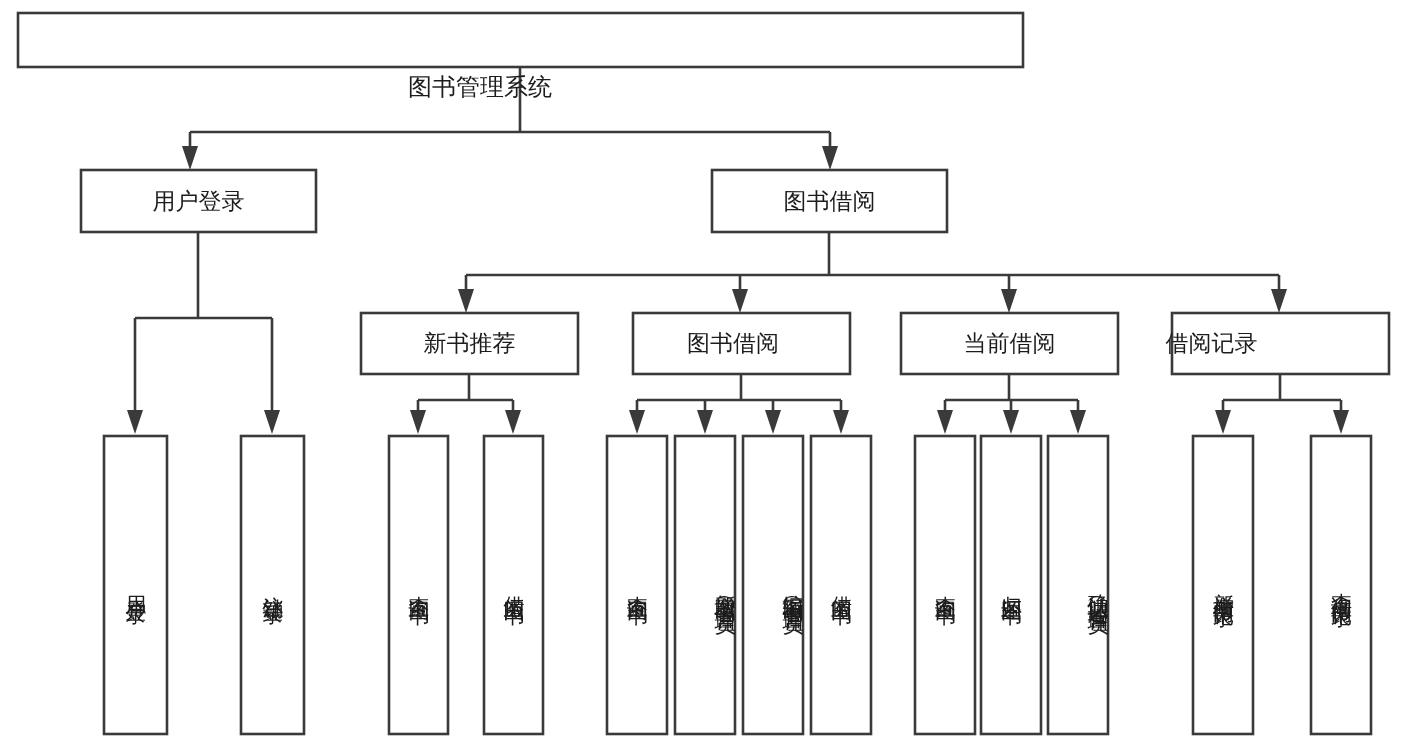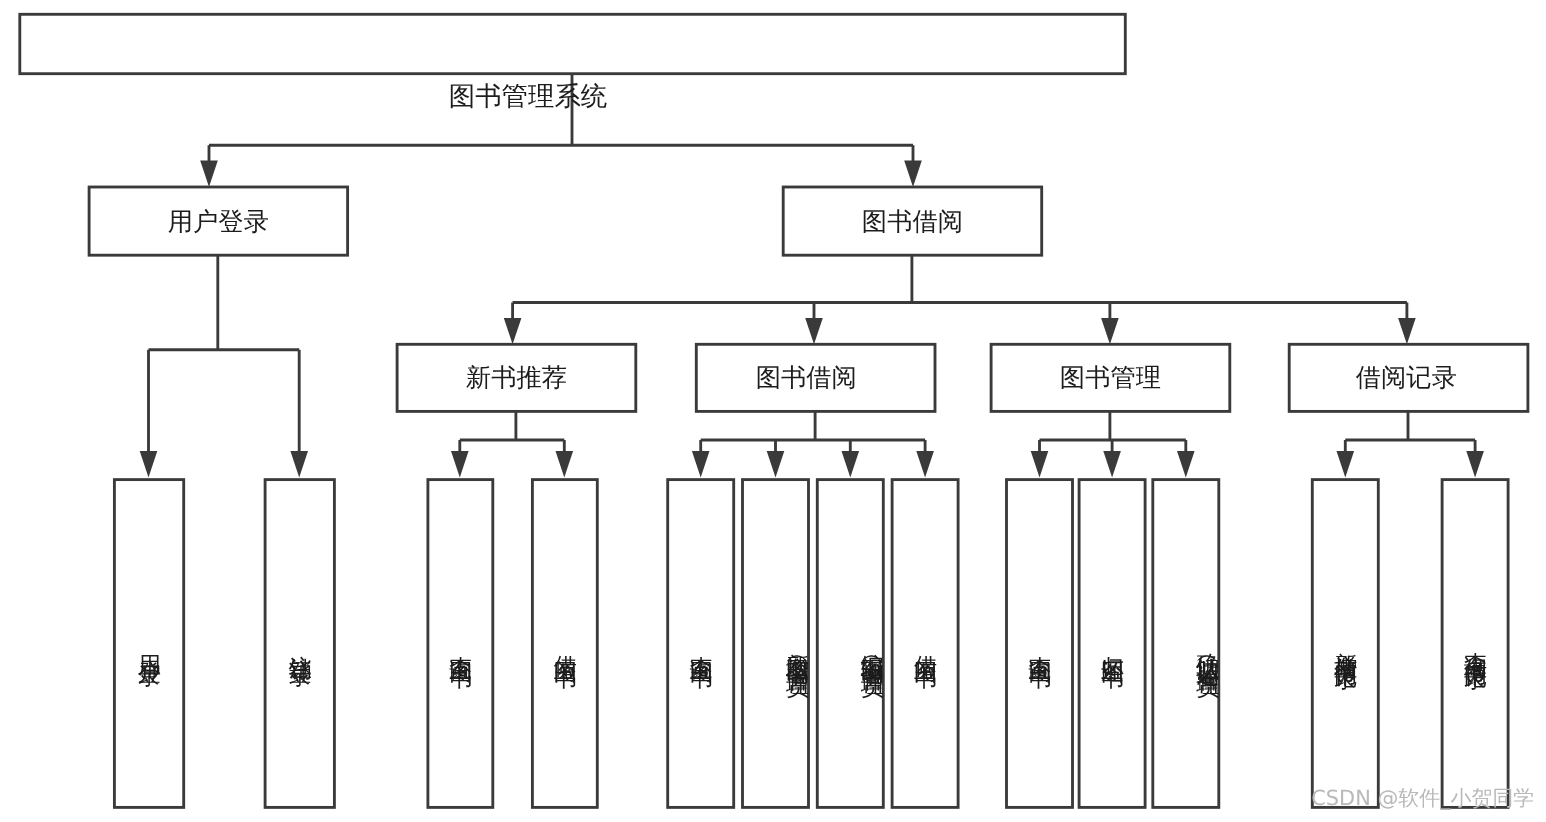--- a/index.html
+++ b/index.html
@@ -189,36 +189,35 @@
 
   </svg>
 
   <div class="hlabel" style="left:18px; top:13px; width:924px; height:54px; font-size:24px;margin-top:47px;">图书管理系统</div>
 
   <div class="hlabel" style="left:81px; top:170px; width:235px; height:62px; font-size:23px;">用户登录</div>
   <div class="hlabel" style="left:712px; top:170px; width:235px; height:62px; font-size:23px;">图书借阅</div>
 
   <div class="hlabel" style="left:361px; top:313px; width:217px; height:61px; font-size:23px;border-radius:21px;">新书推荐</div>
   <div class="hlabel" style="left:633px; top:313px; width:200px; height:61px; font-size:23px;">图书借阅</div>
-  <div class="hlabel" style="left:901px; top:313px; width:217px; height:61px; font-size:23px;">图书管理</div>
-  <div class="hlabel" style="left:1172px; top:313px; width:213px; height:61px; font-size:23px;">借阅记录</div>
+  <div class="hlabel" style="left:901px; top:313px; width:217px; height:61px; font-size:23px;">当前借阅</div>
+  <div class="hlabel" style="left:1105px; top:313px; width:213px; height:61px; font-size:23px;">借阅记录</div>
 
   <div class="vlabel" style="left:104px; top:436px; width:63px; height:298px;">用户登录</div>
   <div class="vlabel" style="left:241px; top:436px; width:63px; height:298px;">注销登录</div>
 
   <div class="vlabel" style="left:389px; top:436px; width:59px; height:298px;">查询图书</div>
   <div class="vlabel" style="left:484px; top:436px; width:59px; height:298px;">借阅图书</div>
 
   <div class="vlabel" style="left:607px; top:436px; width:60px; height:298px;">查询图书</div>
   <div class="vlabel" style="left:675px; top:436px; width:60px; height:298px; align-items:flex-start; padding-top:10px; box-sizing:border-box;">新增图书（管理员）</div>
   <div class="vlabel" style="left:743px; top:436px; width:60px; height:298px; align-items:flex-start; padding-top:10px; box-sizing:border-box;">编辑图书（管理员）</div>
   <div class="vlabel" style="left:811px; top:436px; width:60px; height:298px;">借阅图书</div>
 
   <div class="vlabel" style="left:915px; top:436px; width:60px; height:298px;">查询图书</div>
   <div class="vlabel" style="left:981px; top:436px; width:60px; height:298px;">归还图书</div>
   <div class="vlabel" style="left:1048px; top:436px; width:60px; height:298px; align-items:flex-start; padding-top:10px; box-sizing:border-box;">确认归还（管理员）</div>
 
   <div class="vlabel" style="left:1193px; top:436px; width:60px; height:298px;">新增借阅记录</div>
   <div class="vlabel" style="left:1311px; top:436px; width:60px; height:298px;">查询借阅记录</div>
 
-  <div class="watermark">CSDN @软件_小贺同学</div>
 
 </div>
 
 </body></html>

